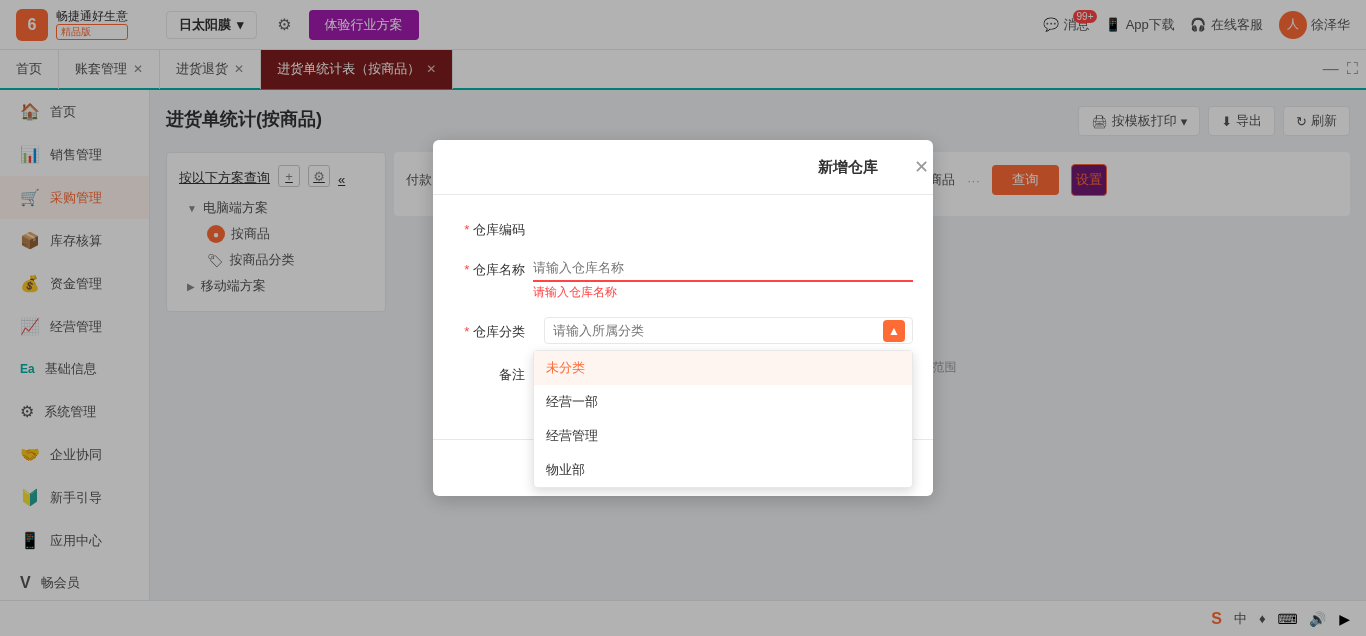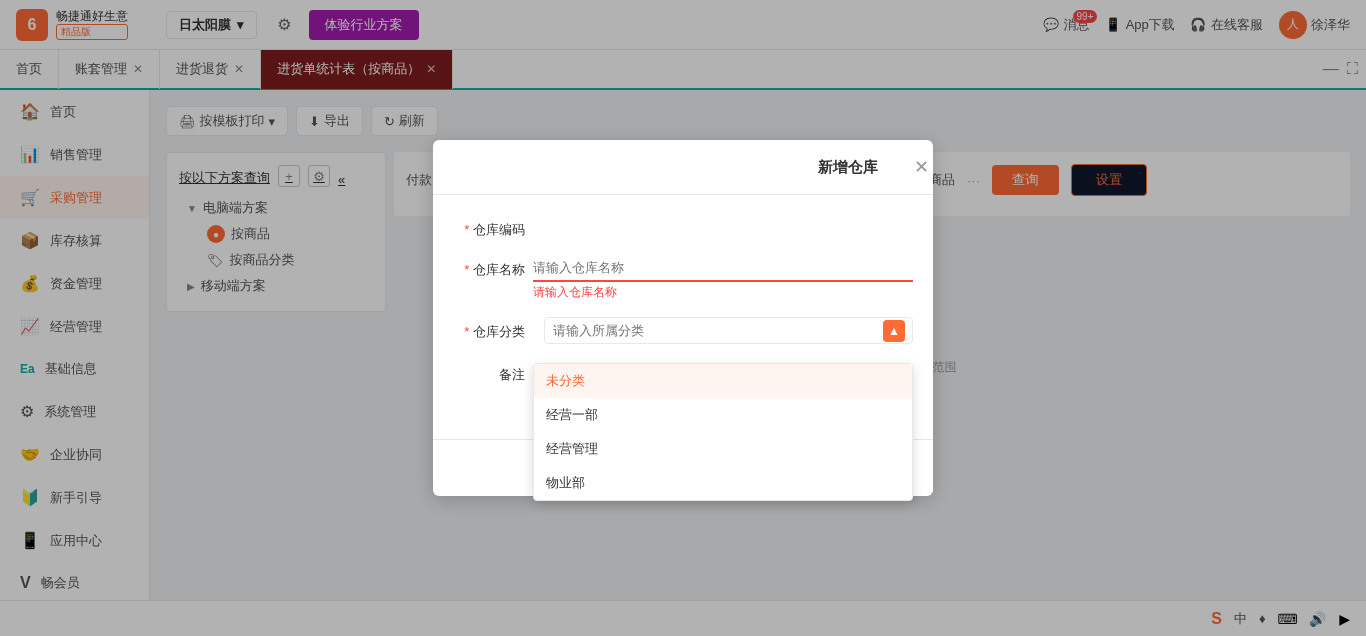--- a/index.html
+++ b/index.html
@@ -201,24 +201,24 @@
     }
     .query-btn {
       background: #ff6b35;
       color: #fff;
       border: none;
       padding: 6px 20px;
       border-radius: 4px;
       cursor: pointer;
     }
     .set-btn {
-      background: #0f172a;
+      background: #701a75;
       color: #ff6b35;
       border: 1px solid #ff6b35;
-      padding: 6px 24px;
+      padding: 6px 4px;
       border-radius: 4px;
       cursor: pointer;
     }
 
     .filter-panel {
       background: #fff;
       border: 1px solid #e8e8e8;
       border-radius: 4px;
       padding: 12px;
       margin-bottom: 8px;
@@ -392,21 +392,21 @@
     .dropdown-list {
       position: absolute;
       top: 100%;
       left: 0;
       width: 100%;
       background: #fff;
       border: 1px solid #e8e8e8;
       border-radius: 4px;
       box-shadow: 0 4px 12px rgba(0,0,0,0.15);
       z-index: 200;
-      margin-top: 19px;
+      margin-top: 6px;
     }
     .dropdown-item {
       padding: 8px 12px;
       cursor: pointer;
       font-size: 13px;
       color: #333;
     }
     .dropdown-item.selected { background: #fff5f0; color: #ff6b35; }
 
     .textarea-input {
@@ -615,20 +615,21 @@
       <span>畅会员</span>
     </div>
     <div class="sidebar-bottom">
       <span>⚙</span>
       <span>🔊</span>
     </div>
   </div>
 
   <div class="content">
     <div class="page-header-row">
+      <div class="page-title">进货单统计(按商品)</div>
       <div class="toolbar">
         <div class="toolbar-btn">
           <span>🖨</span>
           <span>按模板打印</span>
           <span>▾</span>
         </div>
         <div class="toolbar-btn">
           <span>⬇</span>
           <span>导出</span>
         </div>

